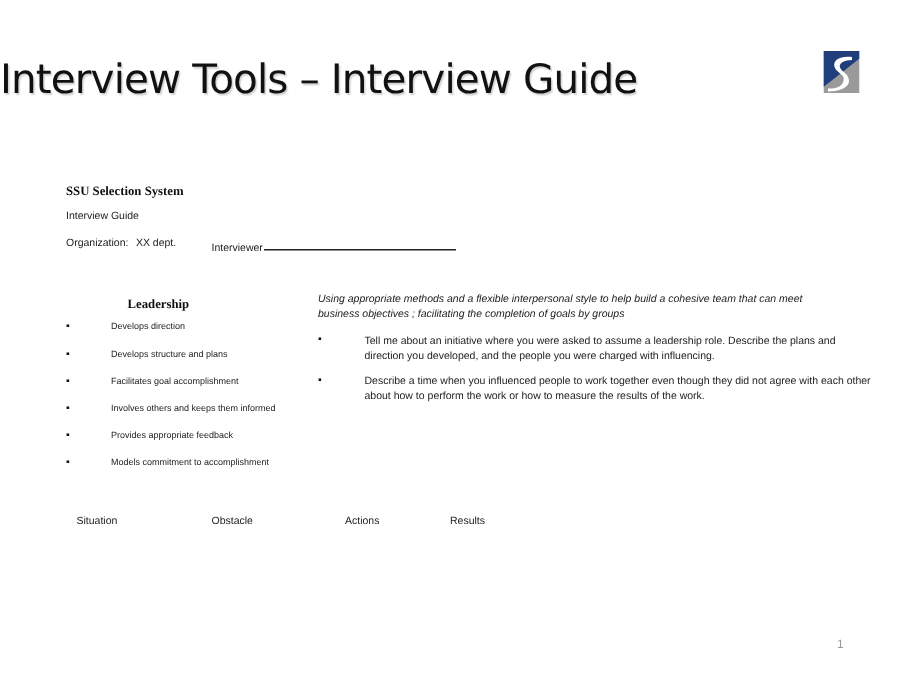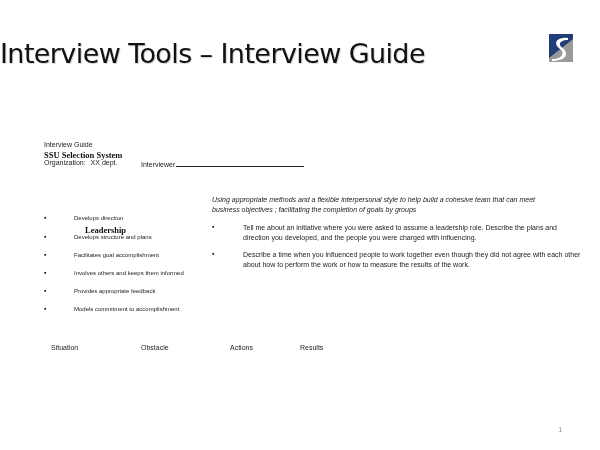--- a/index.html
+++ b/index.html
@@ -10,21 +10,21 @@
     }
     .abs { position: absolute; }
     .title {
       left: 0; width: 600px; top: 38px; text-align: left;
       font-family: "DejaVu Sans", sans-serif; font-size: 27px;
       letter-spacing: -0.6px; color: #111;
       text-shadow: 1px 1px 1px rgba(0,0,0,0.18);
     }
     .logo { left: 549px; top: 34px; width: 24px; height: 28px; }
     .serif-bold {
-      font-family: "Liberation Serif", serif; font-weight: bold; font-size: 8.5px; margin-top: 28px;
+      font-family: "Liberation Serif", serif; font-weight: bold; font-size: 8.5px;
     }
     .small { font-size: 7px; color: #222; }
     .underline-field {
       display: inline-block; width: 128px; border-bottom: 0.8px solid #222;
       height: 7px; vertical-align: baseline; margin-left: 1px;
     }
     .bullet { position: absolute; left: 0; font-size: 7px; }
     .comp-text { position: absolute; left: 30px; font-size: 6px; color: #222; }
     .italic { font-style: italic; }
     .q-bullet { position: absolute; left: 0; font-size: 7px; }

